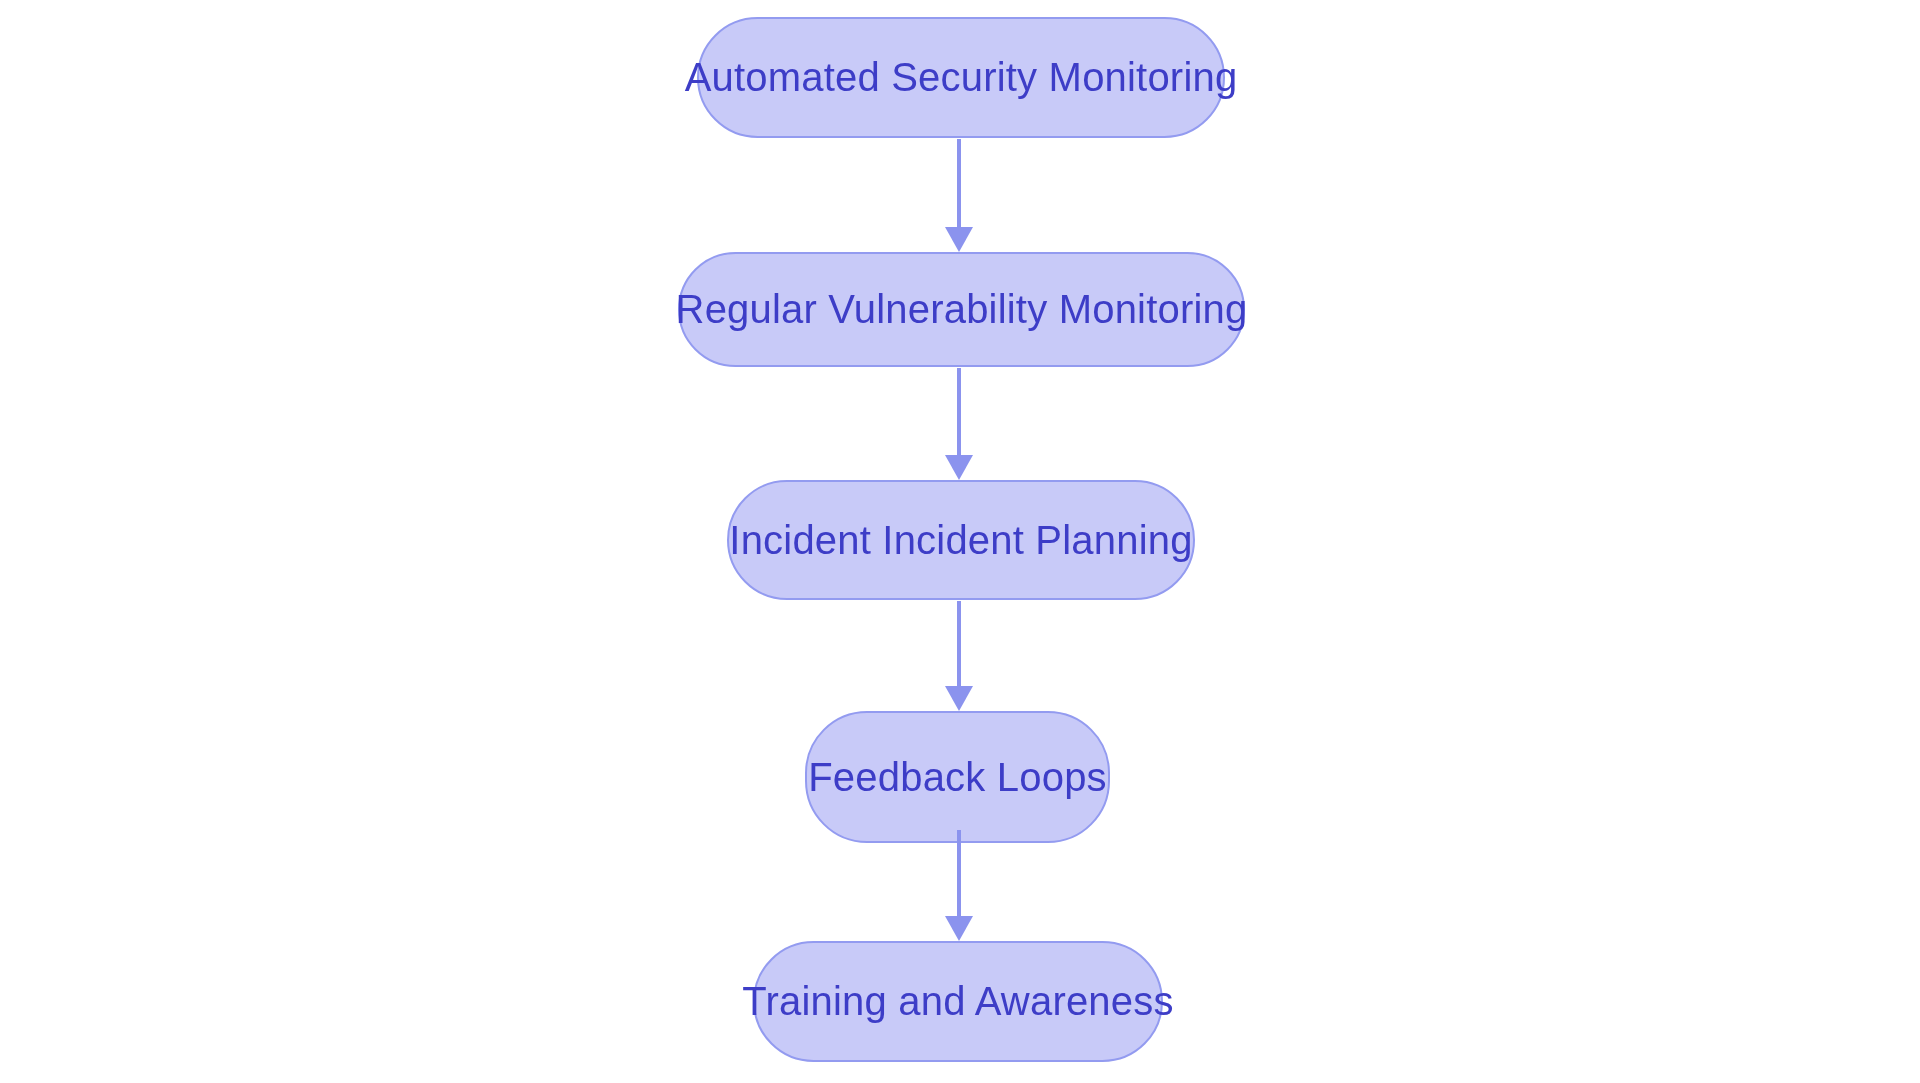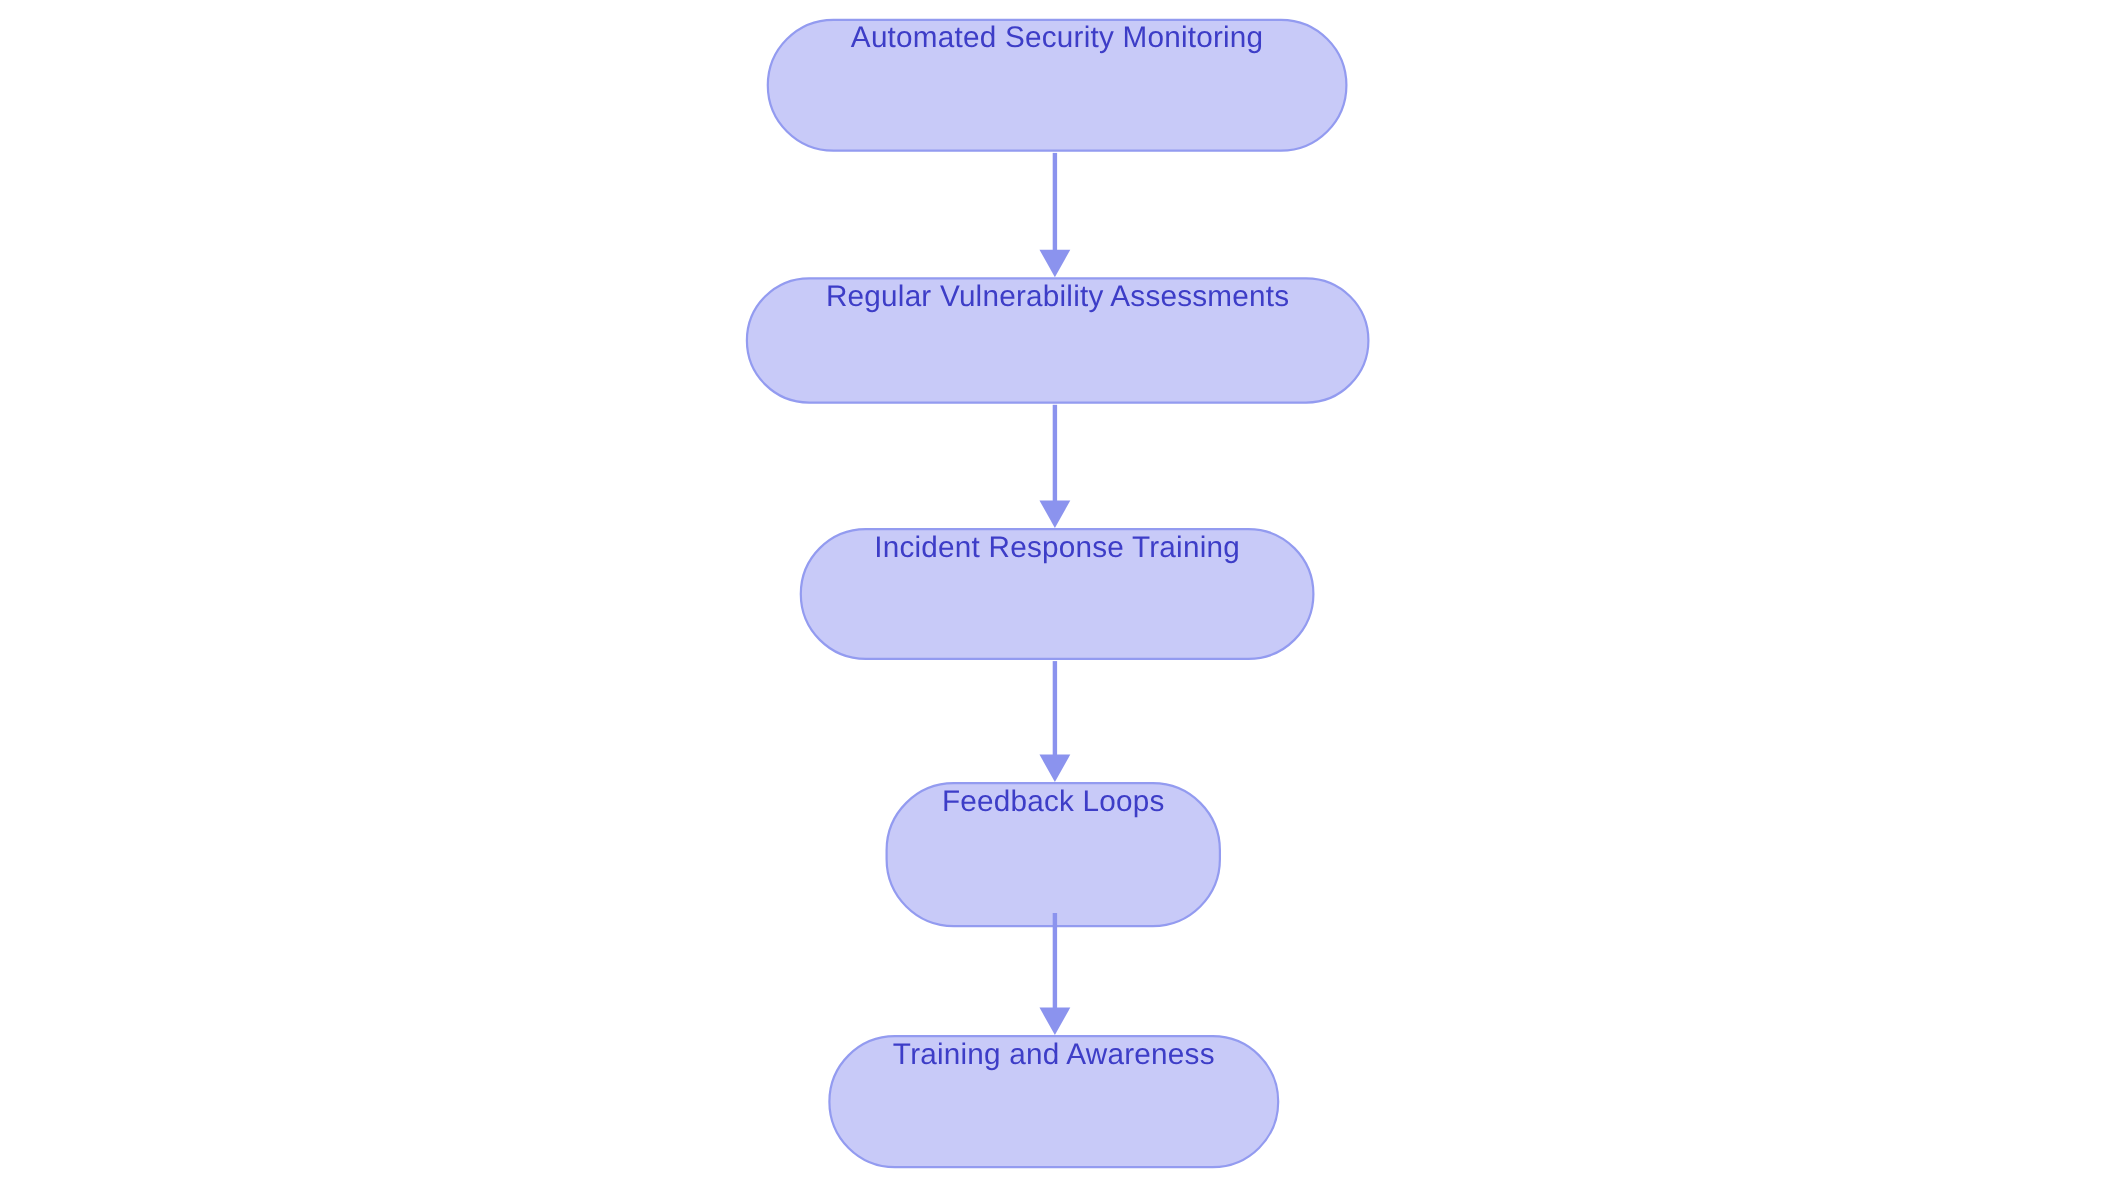--- a/index.html
+++ b/index.html
@@ -22,24 +22,24 @@
     width: 1920px;
     height: 1083px;
     background: var(--background);
   }
   .node {
     position: absolute;
     background: var(--node-fill);
     border: 2px solid var(--node-border);
     border-radius: 62px;
     display: flex;
-    align-items: flex-start;
+    align-items: center;
     justify-content: center;
     color: var(--node-text);
-    font-size: 27px;
+    font-size: 40px;
     font-weight: 400;
     letter-spacing: 0.2px;
     white-space: nowrap;
     text-align: center;
   }
   .n1 { left: 697px; top: 17px;  width: 528px; height: 121px; }
   .n2 { left: 678px; top: 252px; width: 567px; height: 115px; }
   .n3 { left: 727px; top: 480px; width: 468px; height: 120px; }
   .n4 { left: 805px; top: 711px; width: 305px; height: 132px; }
   .n5 { left: 753px; top: 941px; width: 410px; height: 121px; }
@@ -83,30 +83,30 @@
   <div class="node n1">
     <span>Automated Security Monitoring</span>
   </div>
 
   <div class="arrow a1">
     <div class="arrow-line"></div>
     <div class="arrow-head"></div>
   </div>
 
   <div class="node n2">
-    <span>Regular Vulnerability Assessments</span>
+    <span>Regular Vulnerability Monitoring</span>
   </div>
 
   <div class="arrow a2">
     <div class="arrow-line"></div>
     <div class="arrow-head"></div>
   </div>
 
   <div class="node n3">
-    <span>Incident Response Training</span>
+    <span>Incident Incident Planning</span>
   </div>
 
   <div class="arrow a3">
     <div class="arrow-line"></div>
     <div class="arrow-head"></div>
   </div>
 
   <div class="node n4">
     <span>Feedback Loops</span>
   </div>

